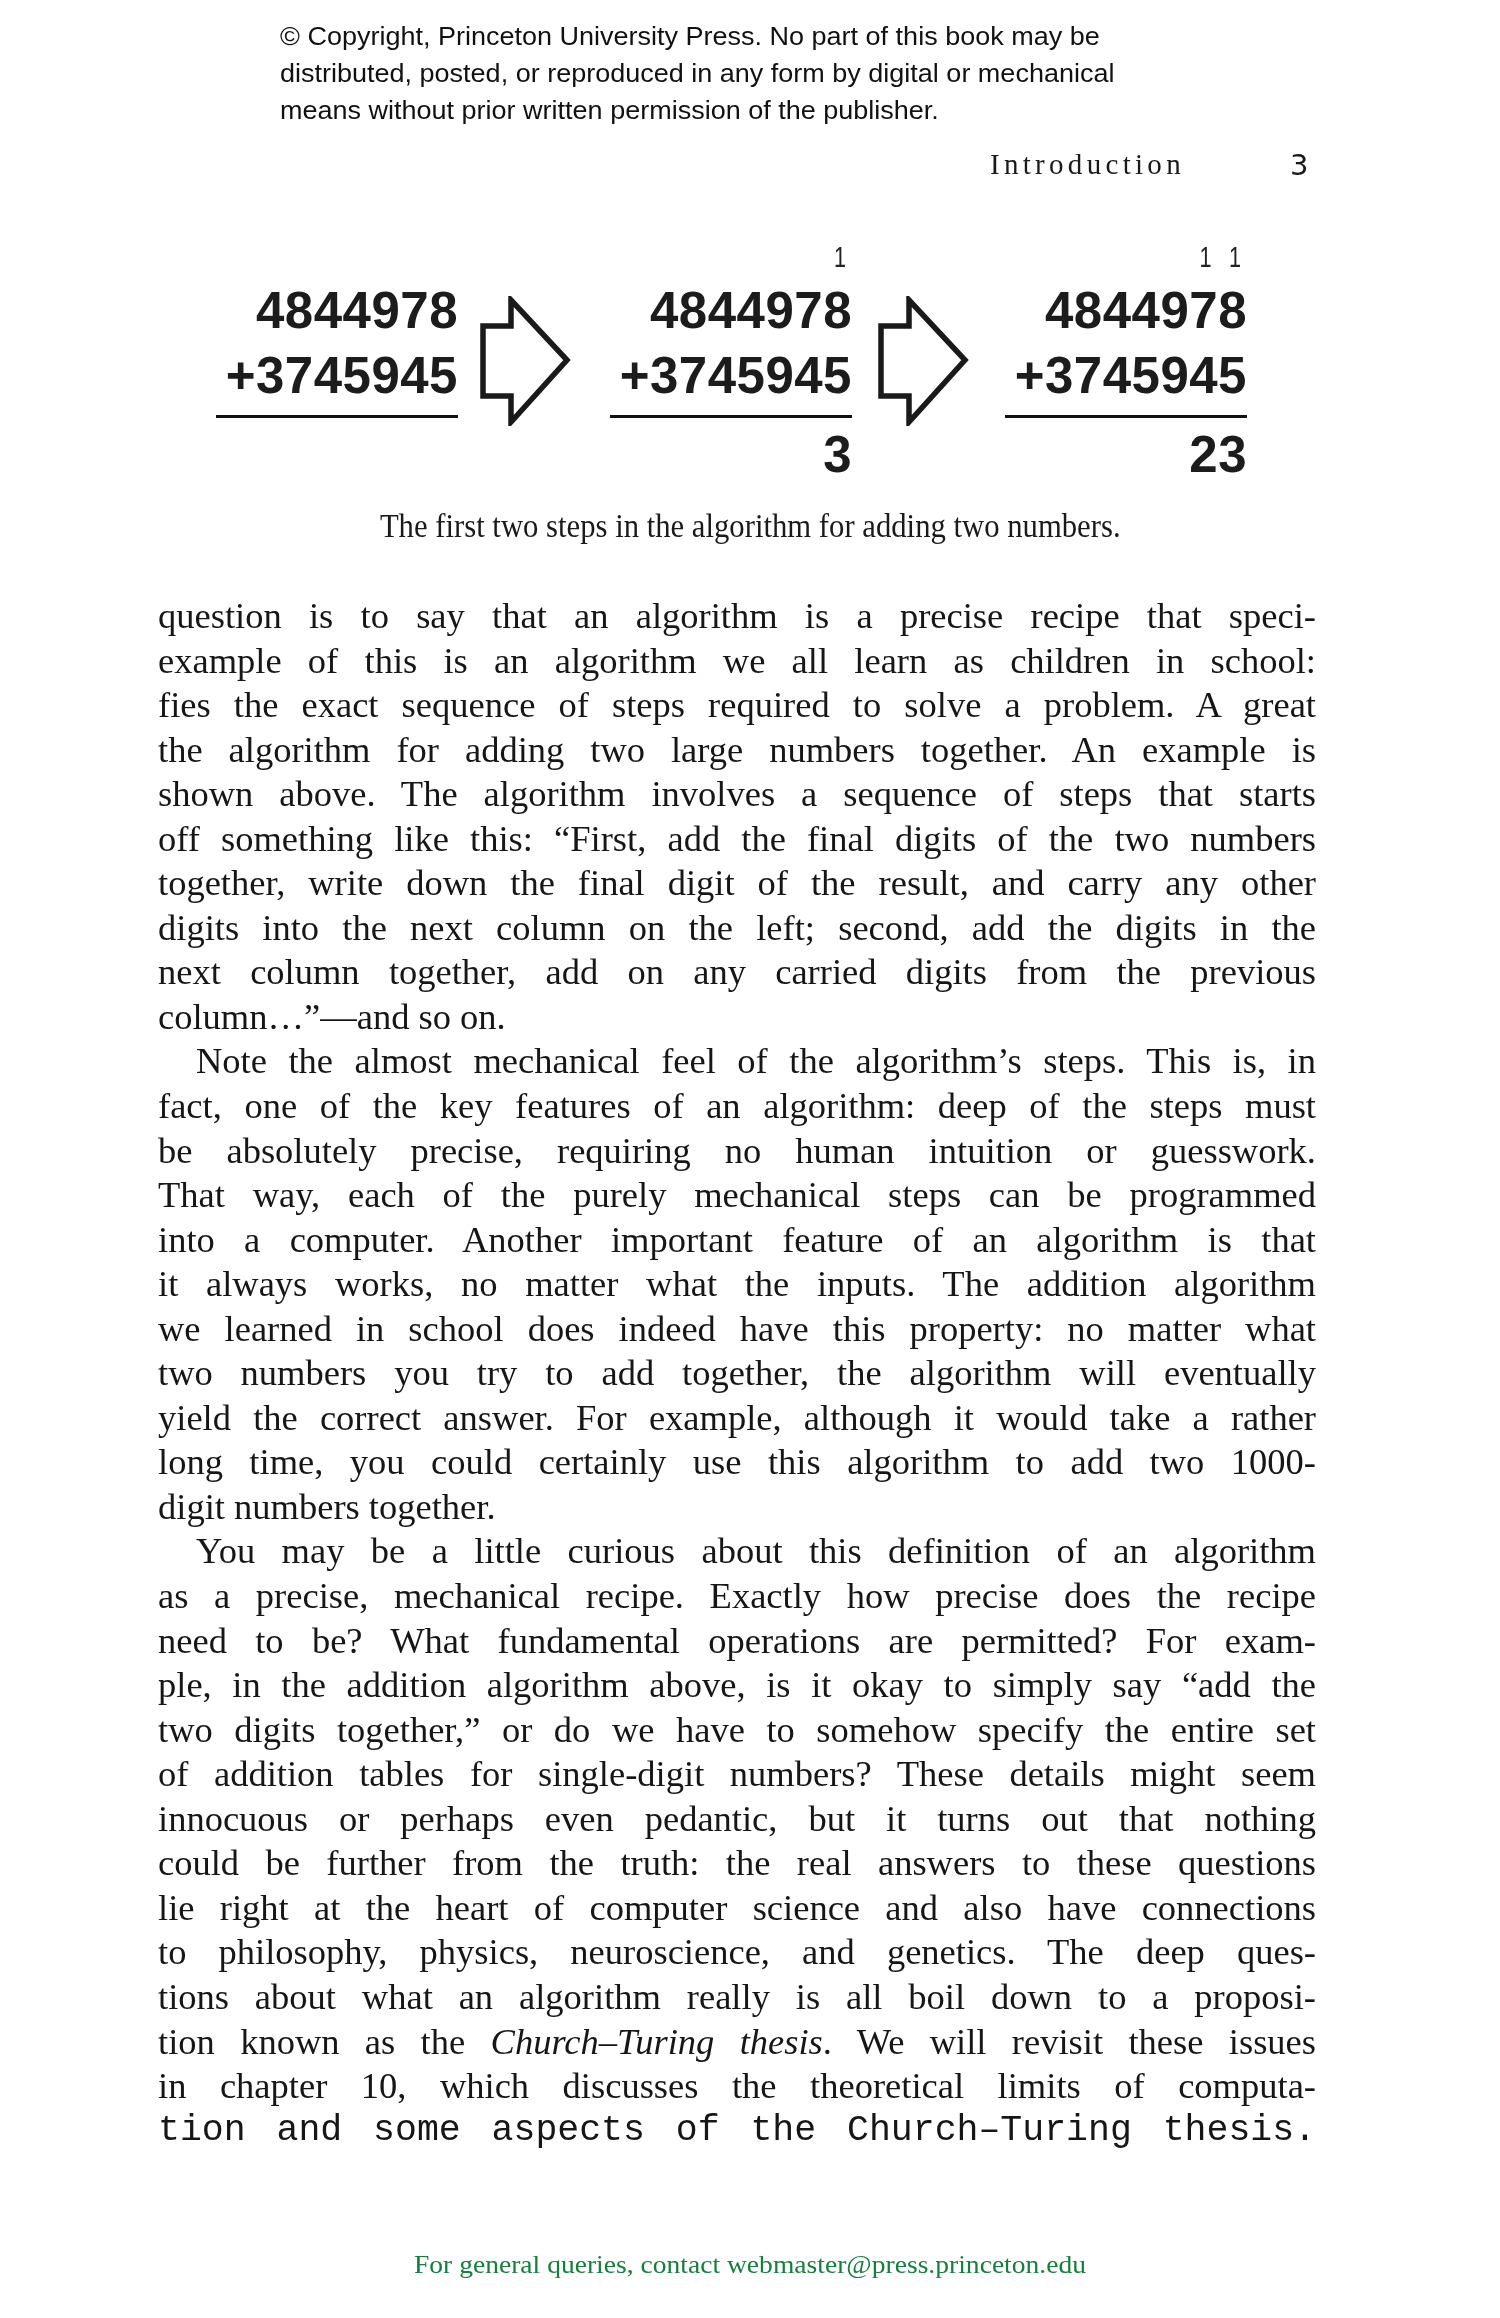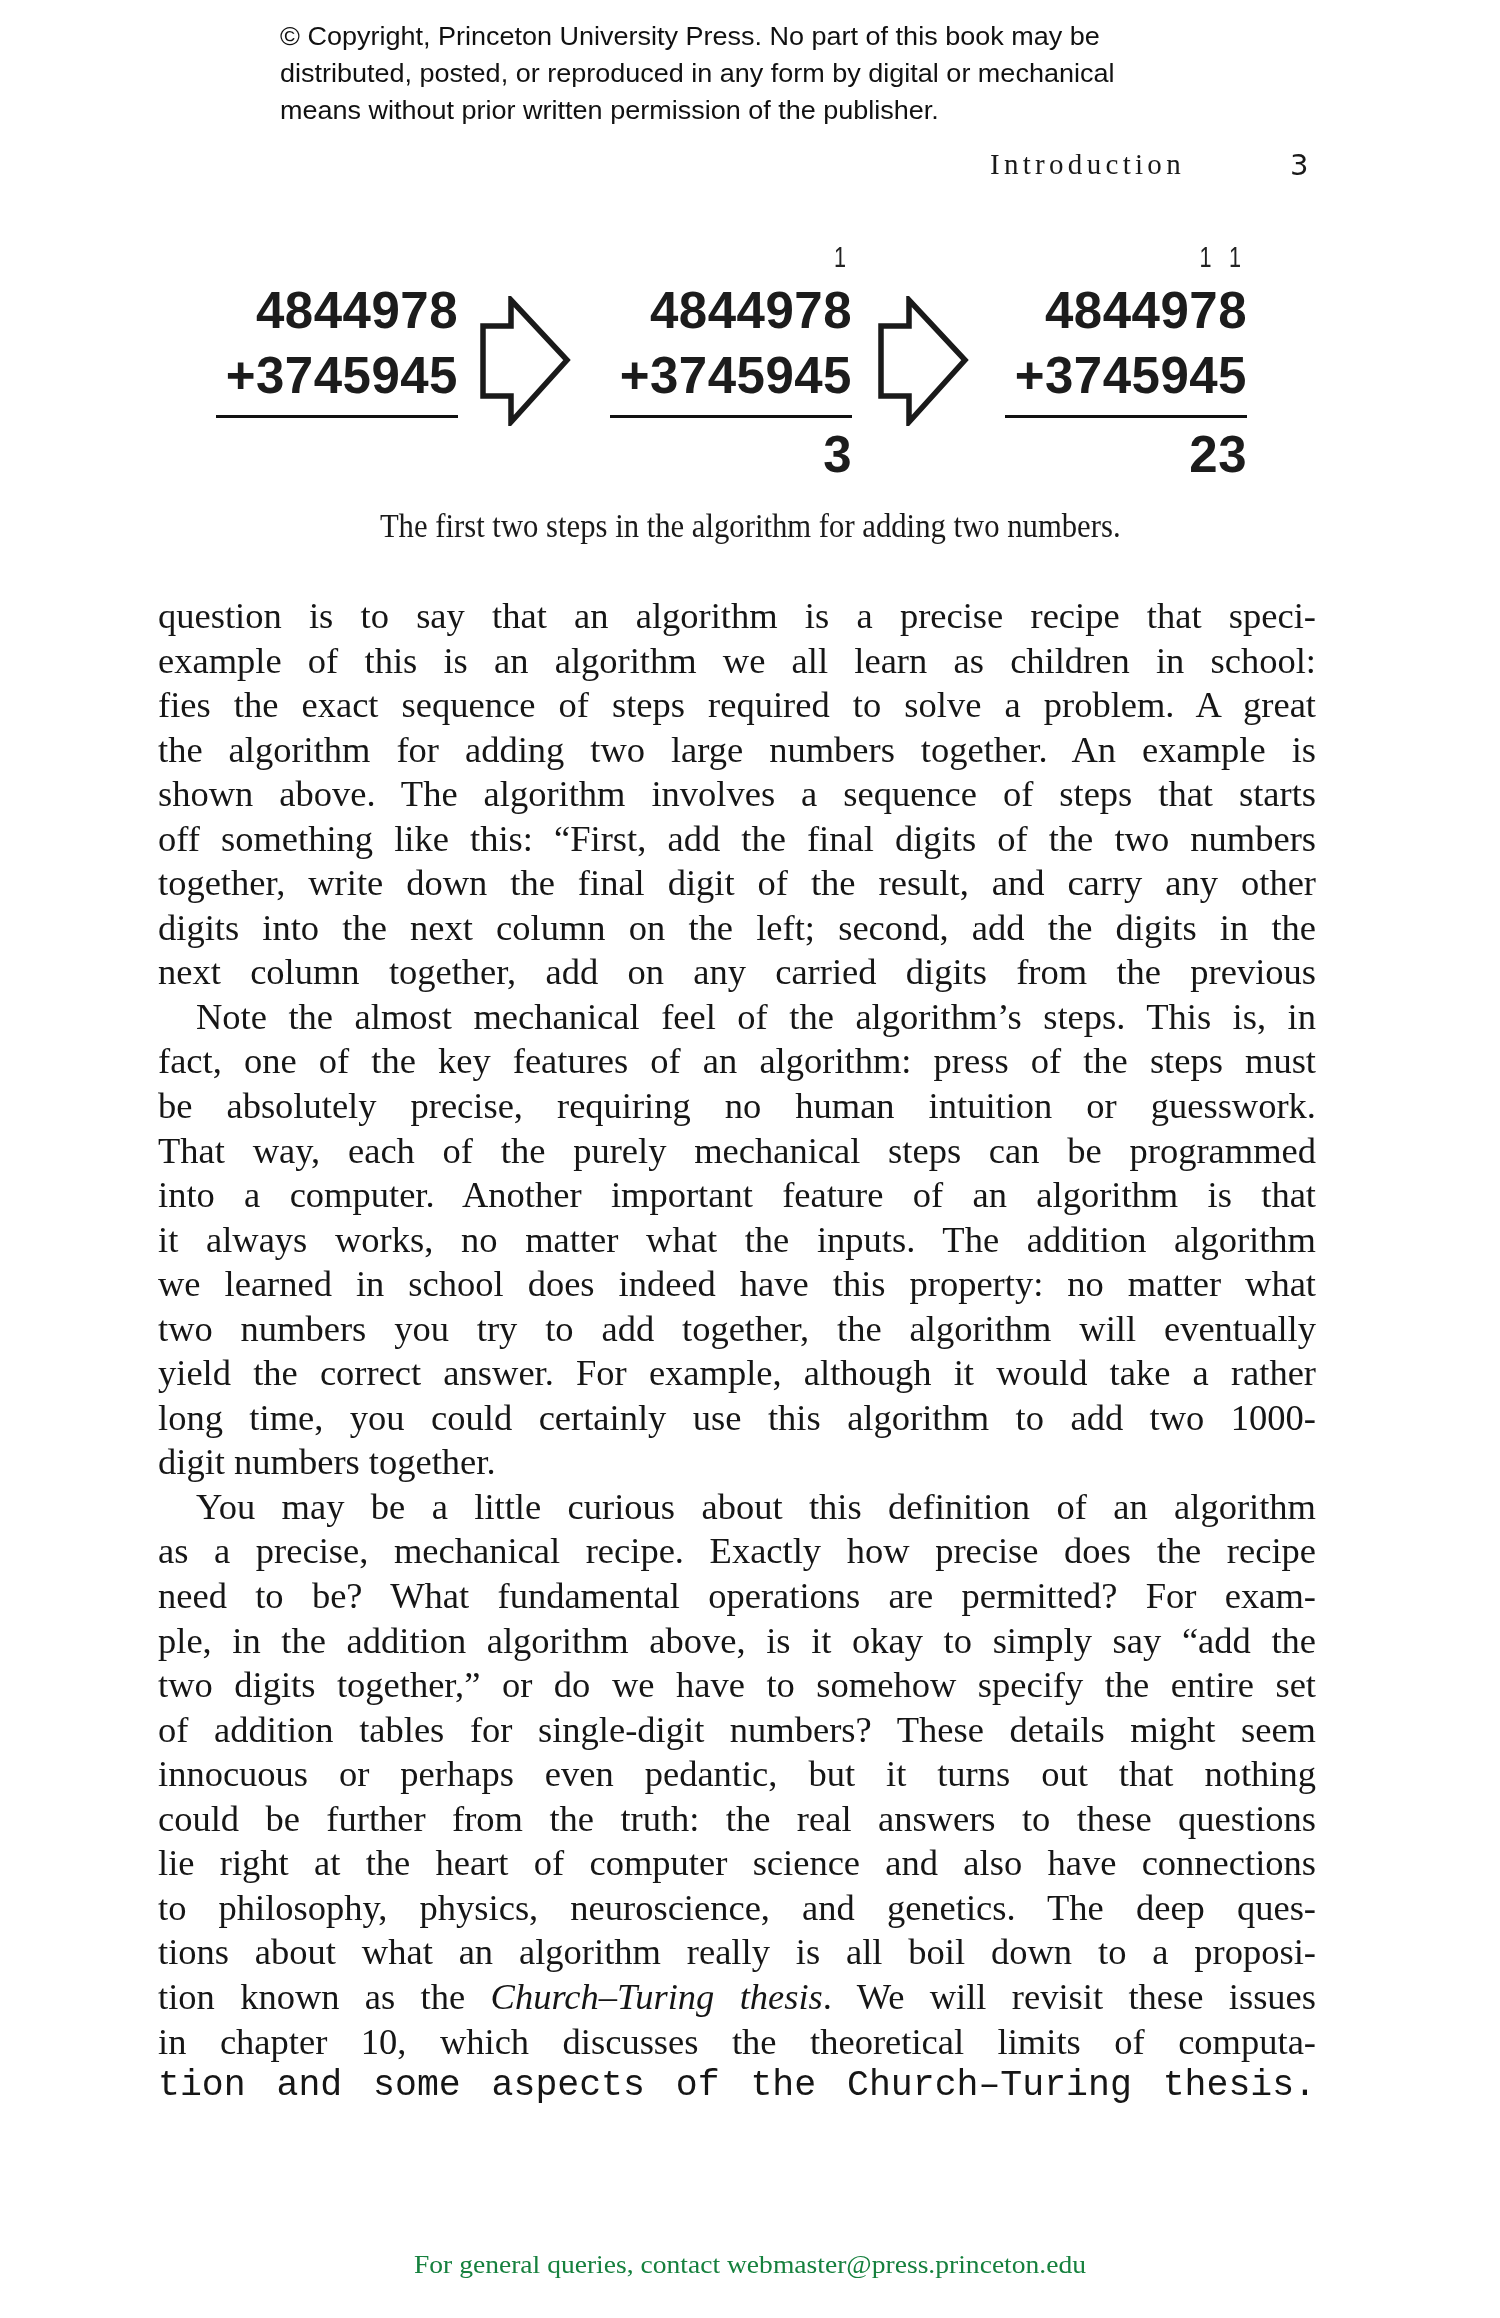--- a/index.html
+++ b/index.html
@@ -108,25 +108,26 @@
   <div class="paragraph">
     <div class="line" style="white-space: normal; overflow: hidden;">question is to say that an algorithm is a precise recipe that speci-</div>
     <div class="line" style="white-space: normal; overflow: hidden;">example of this is an algorithm we all learn as children in school:</div>
     <div class="line" style="white-space: normal; overflow: hidden;">fies the exact sequence of steps required to solve a problem. A great</div>
     <div class="line" style="white-space: normal; overflow: hidden;">the algorithm for adding two large numbers together. An example is</div>
     <div class="line" style="white-space: normal; overflow: hidden;">shown above. The algorithm involves a sequence of steps that starts</div>
     <div class="line" style="white-space: normal; overflow: hidden;">off something like this: “First, add the final digits of the two numbers</div>
     <div class="line" style="white-space: normal; overflow: hidden;">together, write down the final digit of the result, and carry any other</div>
     <div class="line" style="white-space: normal; overflow: hidden;">digits into the next column on the left; second, add the digits in the</div>
     <div class="line" style="white-space: normal; overflow: hidden;">next column together, add on any carried digits from the previous</div>
+    <div class="line last" style="white-space: normal; overflow: hidden;">column…”—and so on.</div>
   </div>
 
   <div class="paragraph">
     <div class="line indent" style="white-space: normal; overflow: hidden;">Note the almost mechanical feel of the algorithm’s steps. This is, in</div>
-    <div class="line" style="white-space: normal; overflow: hidden;">fact, one of the key features of an algorithm: press of the steps must</div>
+    <div class="line" style="white-space: normal; overflow: hidden;">fact, one of the key features of an algorithm: deep of the steps must</div>
     <div class="line" style="white-space: normal; overflow: hidden;">be absolutely precise, requiring no human intuition or guesswork.</div>
     <div class="line" style="white-space: normal; overflow: hidden;">That way, each of the purely mechanical steps can be programmed</div>
     <div class="line" style="white-space: normal; overflow: hidden;">into a computer. Another important feature of an algorithm is that</div>
     <div class="line" style="white-space: normal; overflow: hidden;">it always works, no matter what the inputs. The addition algorithm</div>
     <div class="line" style="white-space: normal; overflow: hidden;">we learned in school does indeed have this property: no matter what</div>
     <div class="line" style="white-space: normal; overflow: hidden;">two numbers you try to add together, the algorithm will eventually</div>
     <div class="line" style="white-space: normal; overflow: hidden;">yield the correct answer. For example, although it would take a rather</div>
     <div class="line" style="white-space: normal; overflow: hidden;">long time, you could certainly use this algorithm to add two 1000-</div>
     <div class="line last" style="white-space: normal; overflow: hidden;">digit numbers together.</div>
   </div>

